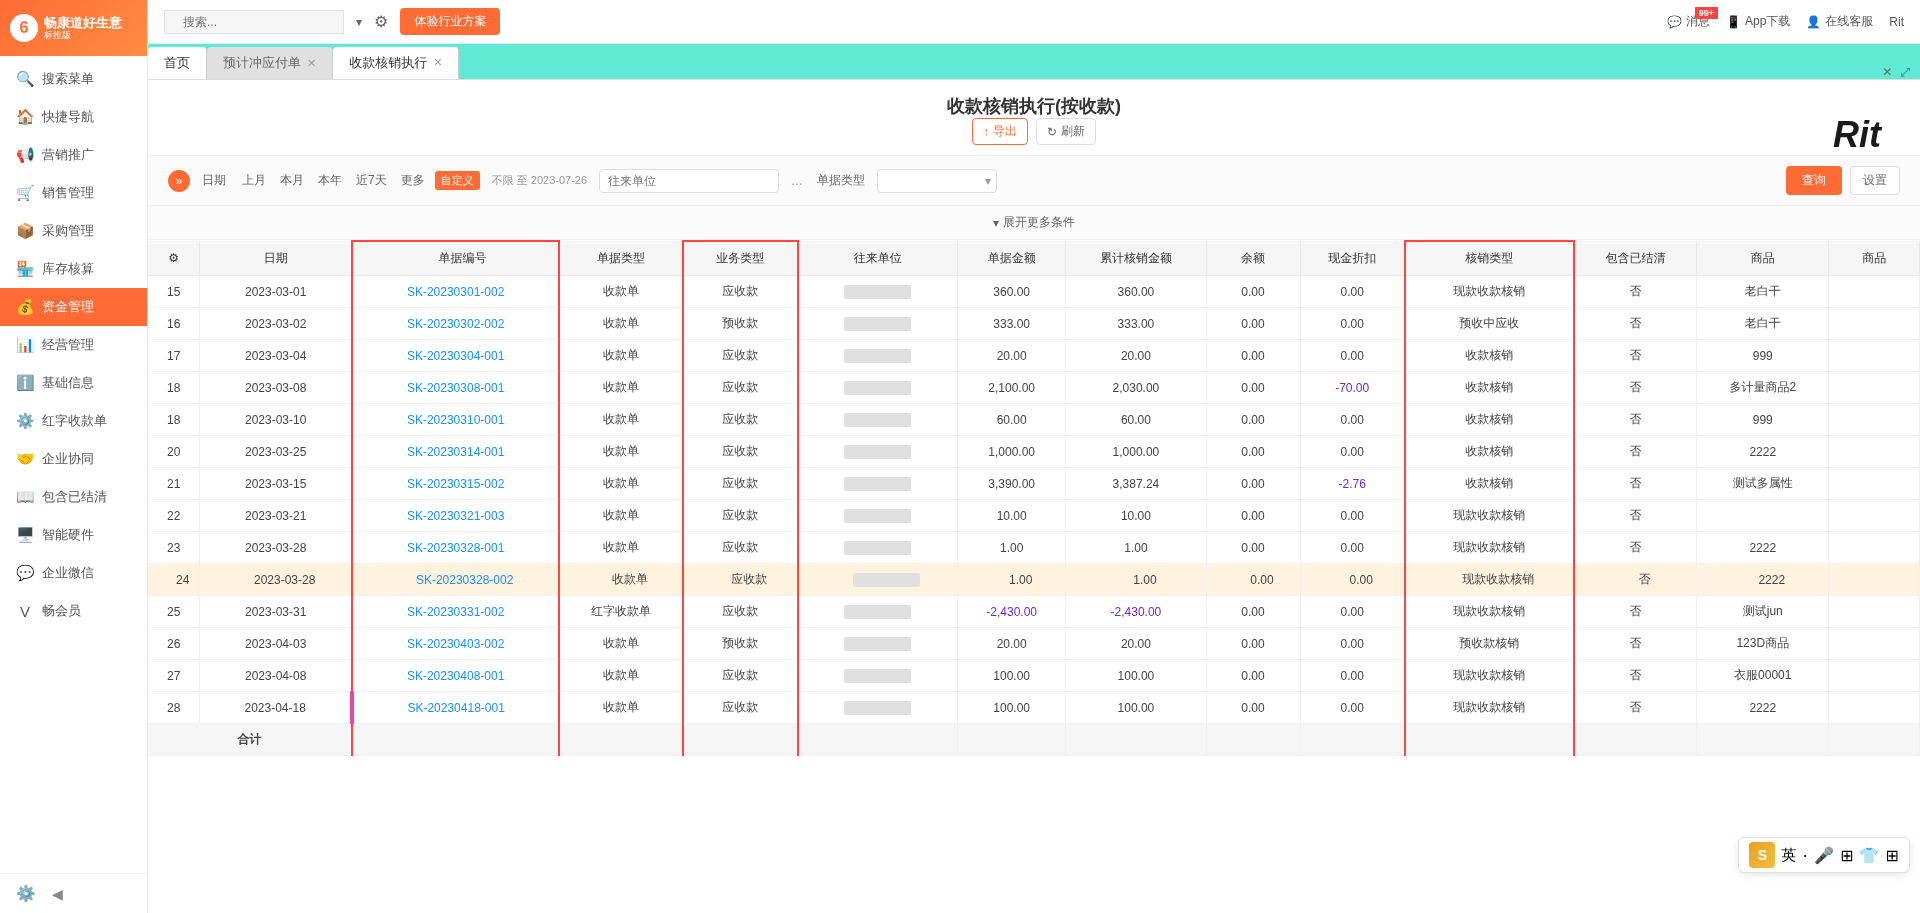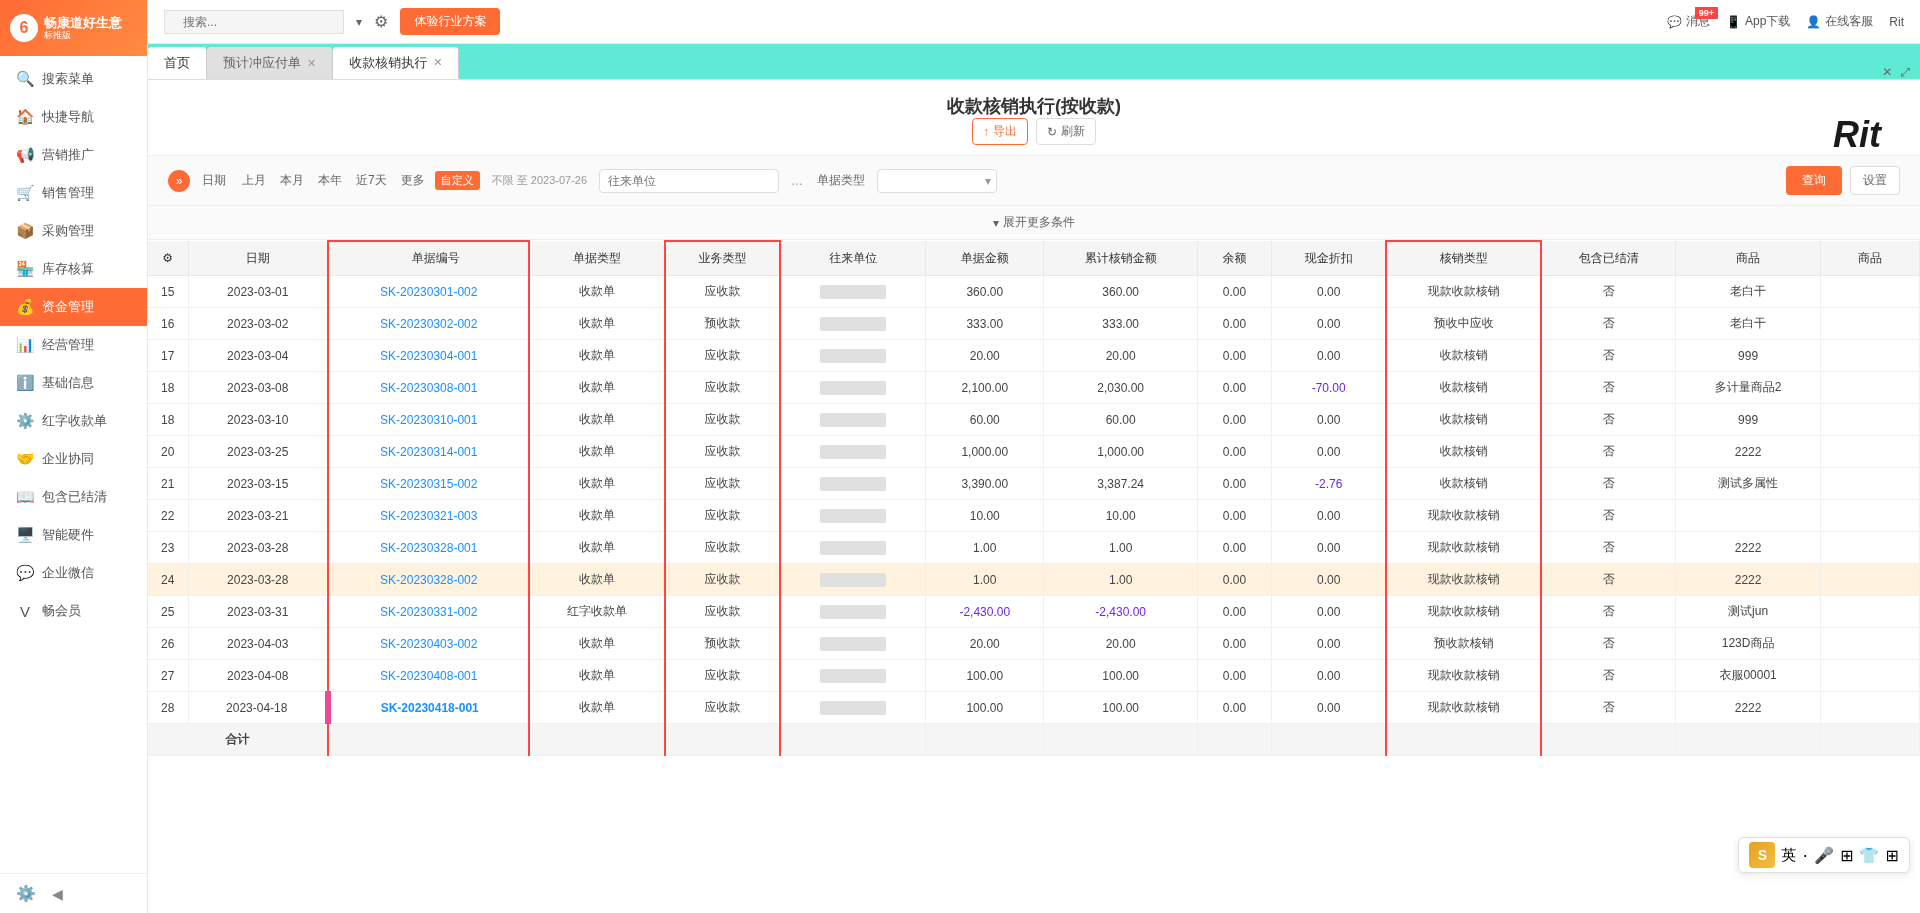--- a/index.html
+++ b/index.html
@@ -183,21 +183,21 @@
       border-bottom: 1px solid #e8e8e8;
       border-right: 1px solid #e8e8e8;
       color: #333; font-weight: 500; white-space: nowrap;
     }
     td {
       padding: 7px 10px; text-align: center;
       border-bottom: 1px solid #f0f0f0;
       border-right: 1px solid #f0f0f0;
       color: #444; white-space: nowrap;
     }
-    .row-highlighted td { background: #fff3e0 !important; }
+    .row-highlighted td { background: #fff3e0 !important; padding-left: 28px; }
     .link-cell { color: #1890ff; cursor: pointer; text-decoration: none; }
     .negative { color: #6d28d9; }
     .col-index { width: 40px; }
     thead th.col-doc-no-header { border-left: 2px solid #ff4444; border-right: 2px solid #ff4444; padding-left: 24px; }
     thead th.col-biz-type-header { border-left: 2px solid #ff4444; border-right: 2px solid #ff4444; }
     thead th.col-verify-type-header { border-left: 2px solid #ff4444; border-right: 2px solid #ff4444; }
 
     th.col-doc-no-header { border-top: 2px solid #ff4444; }
     th.col-biz-type-header { border-top: 2px solid #ff4444; }
     th.col-verify-type-header { border-top: 2px solid #ff4444; }
@@ -636,21 +636,21 @@
       <td>0.00</td>
       <td>0.00</td>
       <td style="border-left:2px solid #ff4444;border-right:2px solid #ff4444;">现款收款核销</td>
       <td>否</td>
       <td>衣服00001</td>
       <td style="min-width:60px;"></td>
     </tr>
             <tr>
       <td>28</td>
       <td>2023-04-18</td>
-      <td style="border-left:6px solid #ec4899;border-right:2px solid #ff4444;font-weight:bold;"><a class="link-cell">SK-20230418-001</a></td>
+      <td style="border-left:4px solid #ec4899;border-right:2px solid #ff4444;"><a class="link-cell">SK-20230418-001</a></td>
       <td>收款单</td>
       <td style="border-left:2px solid #ff4444;border-right:2px solid #ff4444;">应收款</td>
       <td><span style="background:#e0e0e0;color:#e0e0e0;border-radius:2px;padding:0 20px;">&nbsp;&nbsp;&nbsp;&nbsp;&nbsp;&nbsp;&nbsp;&nbsp;</span></td>
       <td>100.00</td>
       <td>100.00</td>
       <td>0.00</td>
       <td>0.00</td>
       <td style="border-left:2px solid #ff4444;border-right:2px solid #ff4444;">现款收款核销</td>
       <td>否</td>
       <td>2222</td>

